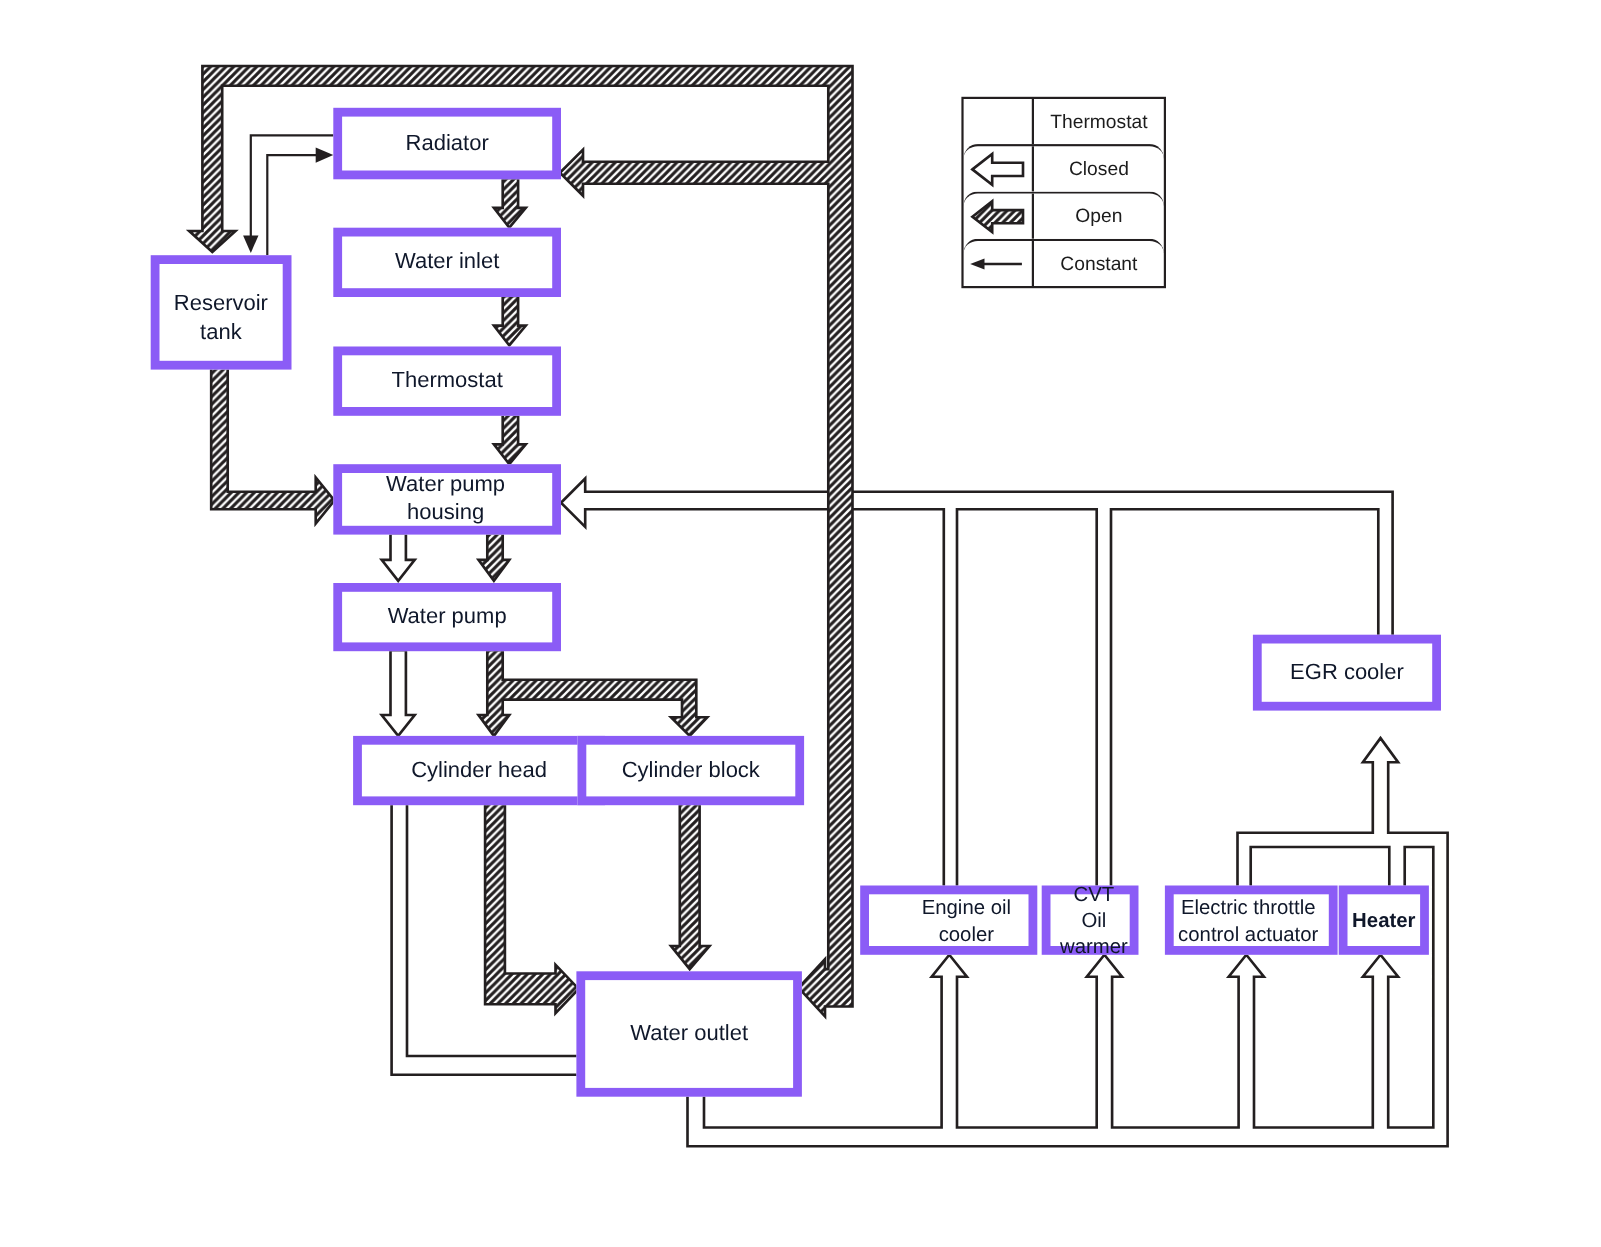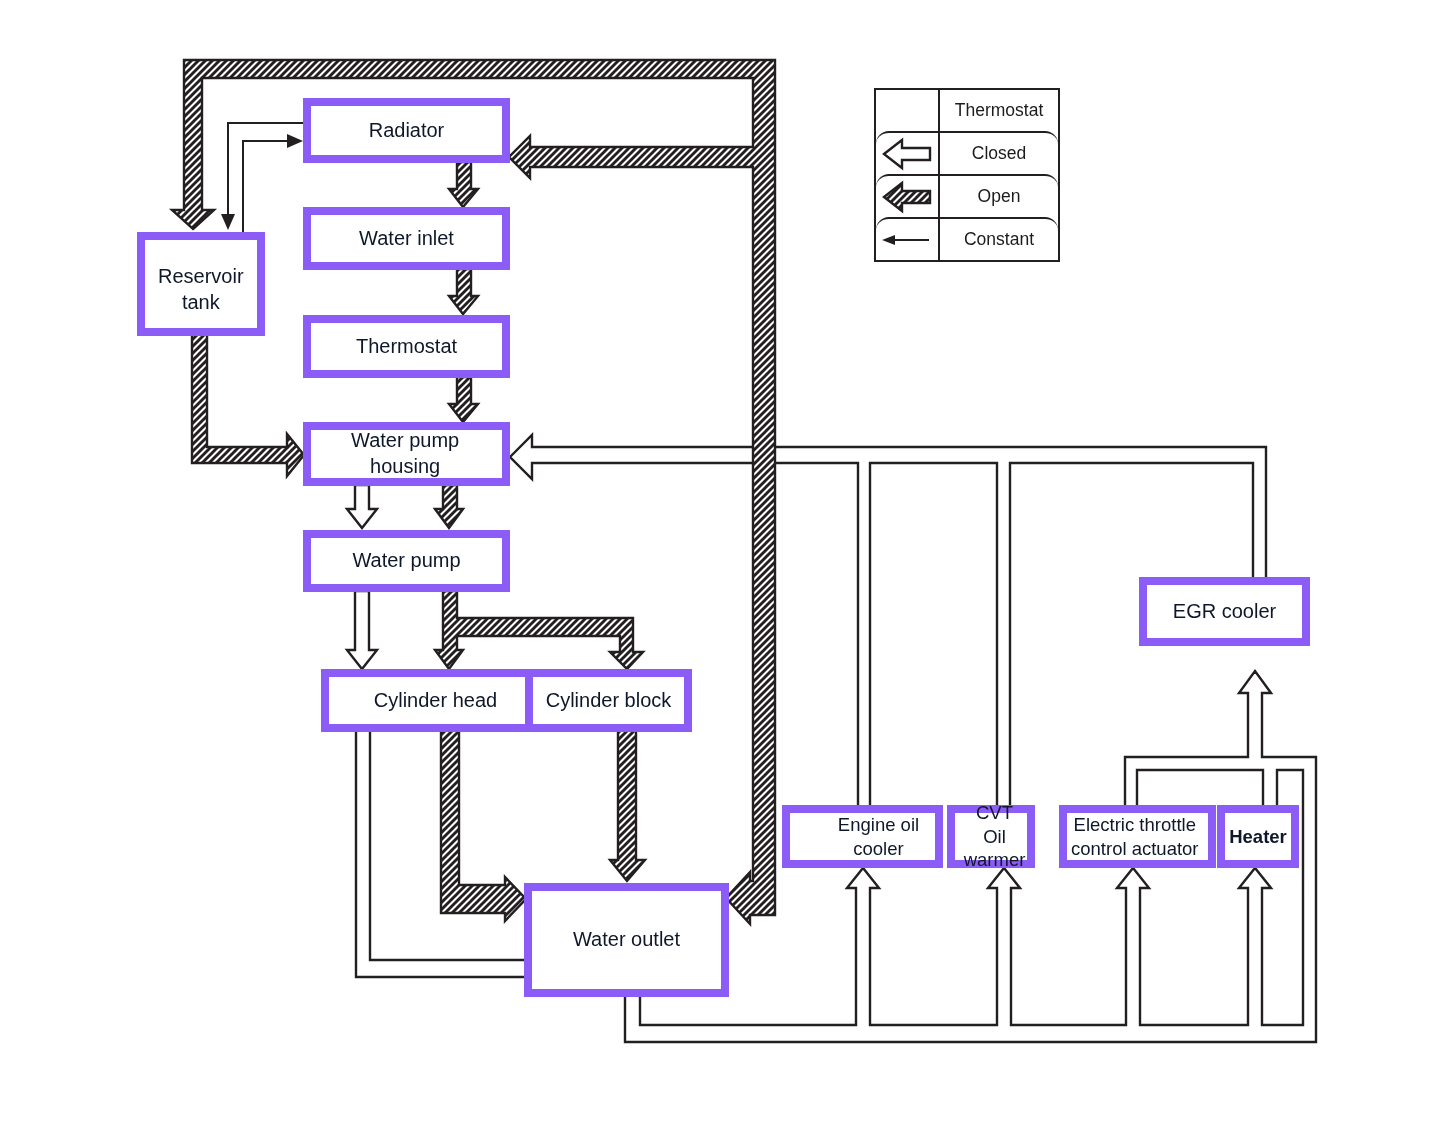--- a/index.html
+++ b/index.html
@@ -91,21 +91,21 @@
 
   <div class="node" style="left:303px;top:315px;width:207px;height:63px;">Thermostat</div>
 
   <div class="node left" style="left:303px;top:422px;width:207px;height:64px;padding-left:40px;">Water pump
 housing</div>
 
   <div class="node" style="left:303px;top:530px;width:207px;height:62px;">Water pump</div>
 
   <div class="node" style="left:303px;top:669px;width:229px;height:63px;margin-left:18px;">Cylinder head</div>
 
-  <div class="node" style="left:525px;top:669px;width:167px;height:63px;">Cylinder block</div>
+  <div class="node" style="left:525px;top:669px;width:206px;height:63px;">Cylinder block</div>
 
   <div class="node" style="left:524px;top:883px;width:205px;height:114px;">Water outlet</div>
 
   <div class="node left" style="left:137px;top:232px;width:128px;height:104px;padding-left:13px;align-items:flex-start;padding-top:24px;">Reservoir
 tank</div>
 
   <div class="node" style="left:1139px;top:577px;width:171px;height:69px;">EGR cooler</div>
 
   <div class="node small" style="left:782px;top:805px;width:161px;height:63px;padding-left:32px;">Engine oil cooler</div>
 

